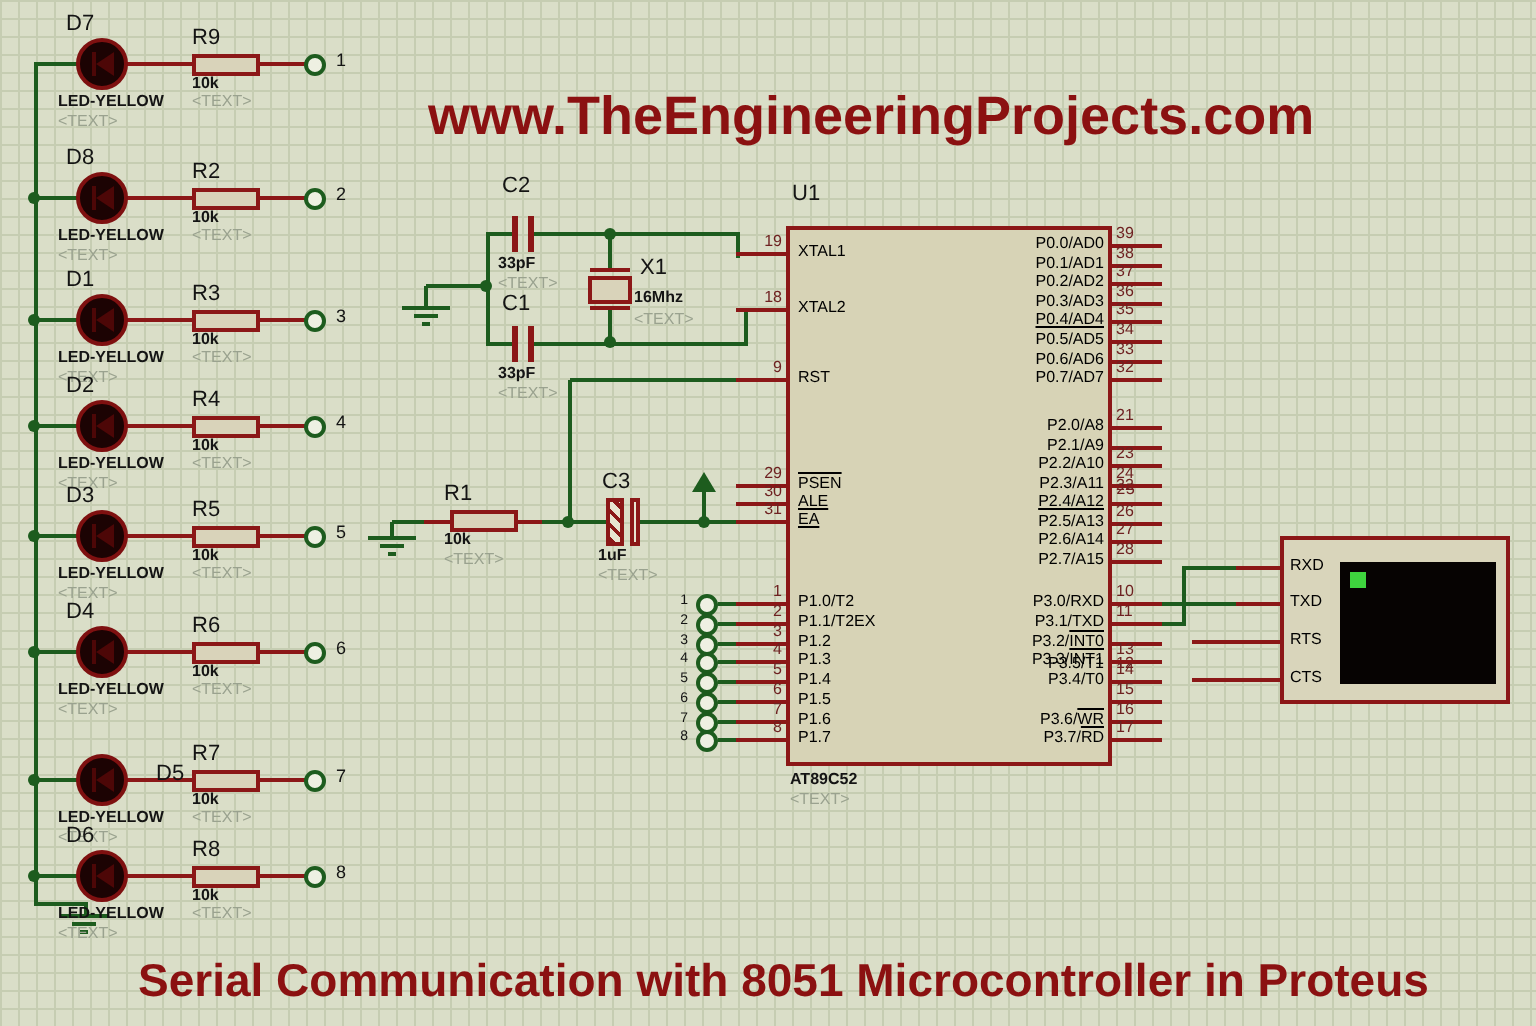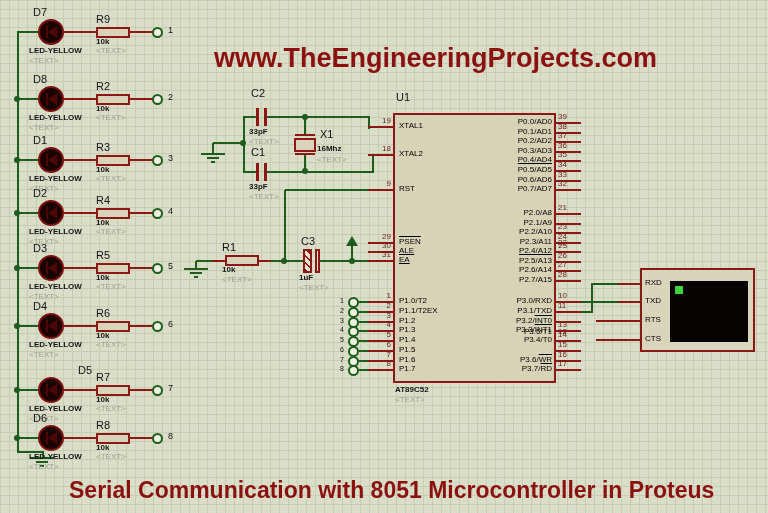--- a/index.html
+++ b/index.html
@@ -134,21 +134,21 @@
       <div class="lbl" style="left: 96px; top: 308px;">R6</div>
       <div class="lbl small bold" style="left: 96px; top: 332px;">10k</div>
       <div class="lbl ph" style="left: 96px; top: 341px;">&lt;TEXT&gt;</div>
       <div class="lbl" style="left: 168px; top: 320px; font-size: 9px;">6</div>
       <div class="dot" style="left: 14px; top: 387px;"></div>
       <div class="h g" style="left: 18px; top: 389px; width: 22px;"></div>
       <div class="h r" style="left: 62px; top: 389px; width: 96px;"></div>
       <div class="led-body" style="left: 38px; top: 377px;"></div>
       <div class="res-body" style="left: 96px; top: 385px;"></div>
       <div class="term-circle" style="left: 152px; top: 385px;"></div>
-      <div class="lbl" style="left: 33px; top: 365px; padding-left: 45px;">D5</div>
+      <div class="lbl" style="left: 33px; top: 382px; padding-left: 45px;">D5</div>
       <div class="lbl small bold" style="left: 29px; top: 405px;">LED-YELLOW</div>
       <div class="lbl ph" style="left: 29px; top: 415px;">&lt;TEXT&gt;</div>
       <div class="lbl" style="left: 96px; top: 372px;">R7</div>
       <div class="lbl small bold" style="left: 96px; top: 396px;">10k</div>
       <div class="lbl ph" style="left: 96px; top: 405px;">&lt;TEXT&gt;</div>
       <div class="lbl" style="left: 168px; top: 384px; font-size: 9px;">7</div>
       <div class="dot" style="left: 14px; top: 435px;"></div>
       <div class="h g" style="left: 18px; top: 437px; width: 22px;"></div>
       <div class="h r" style="left: 62px; top: 437px; width: 96px;"></div>
       <div class="led-body" style="left: 38px; top: 425px;"></div>

